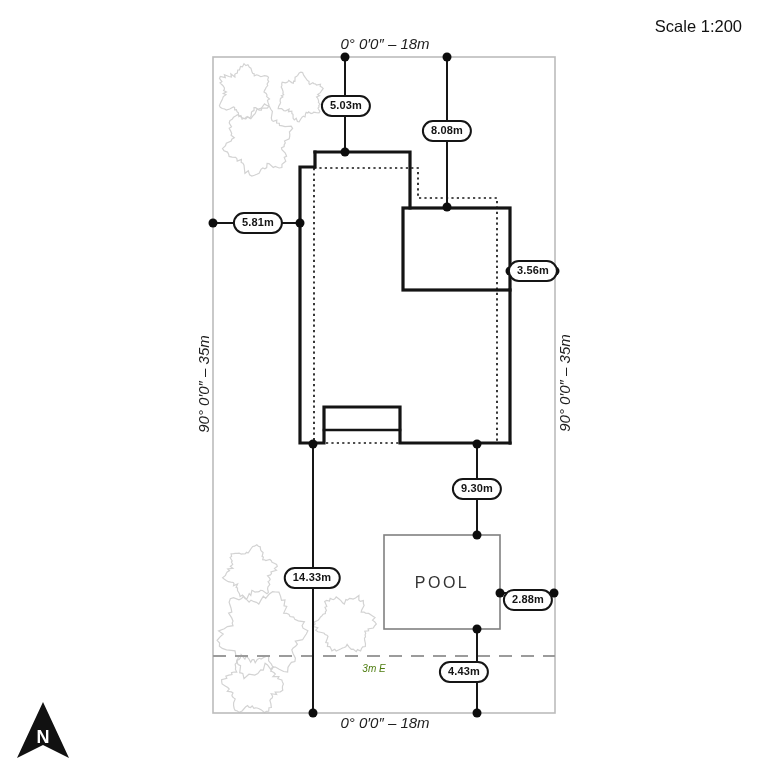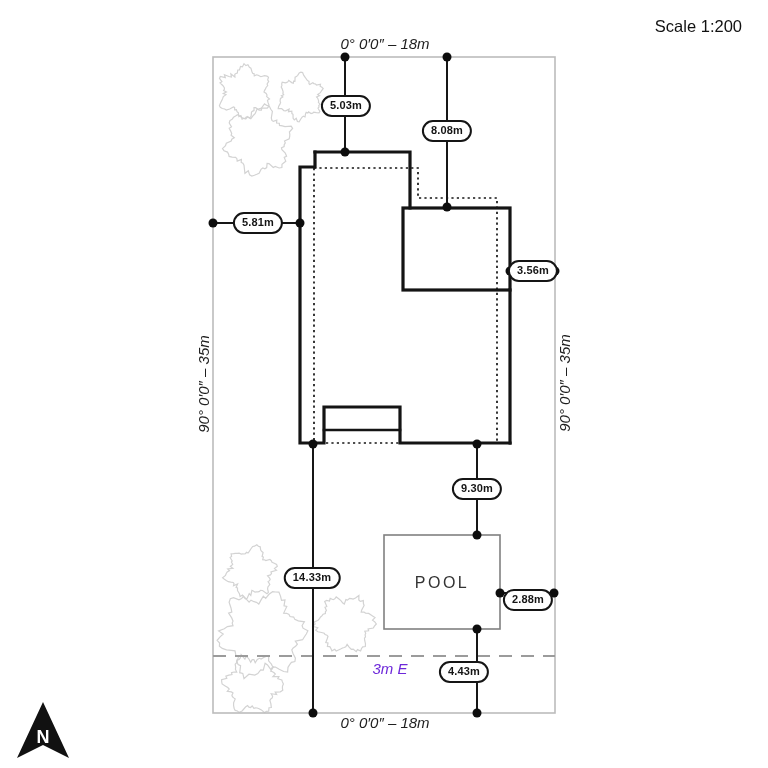--- a/index.html
+++ b/index.html
@@ -29,21 +29,21 @@
     background:#0d0d0d;
     border-radius:50%;
     transform:translate(-50%,-50%);
   }
   .dim-line{position:absolute;background:#161616;}
   #scale-label{right:26px;top:17px;font-size:16.5px;color:#111;}
   #boundary-top{left:385px;top:43px;font-size:15px;}
   #boundary-bottom{left:385px;top:722px;font-size:15px;}
   #boundary-left{left:203px;top:384px;font-size:15px;}
   #boundary-right{left:564px;top:383px;font-size:15px;}
-  #easement-label{left:390px;top:668px;font-size:15px;color:#6d28d9;}
+  #easement-label{left:374px;top:668px;font-size:10px;color:#4d7c0f;}
   #pool-label{left:442px;top:583px;font-size:16px;letter-spacing:2.5px;color:#333;}
   #north-n{left:43px;top:737px;font-size:18px;font-weight:bold;color:#ffffff;}
 </style>
 </head>
 <body>
 
 <div id="stage">
 
   <svg id="plan-svg" width="768" height="768" viewBox="0 0 768 768">
 

